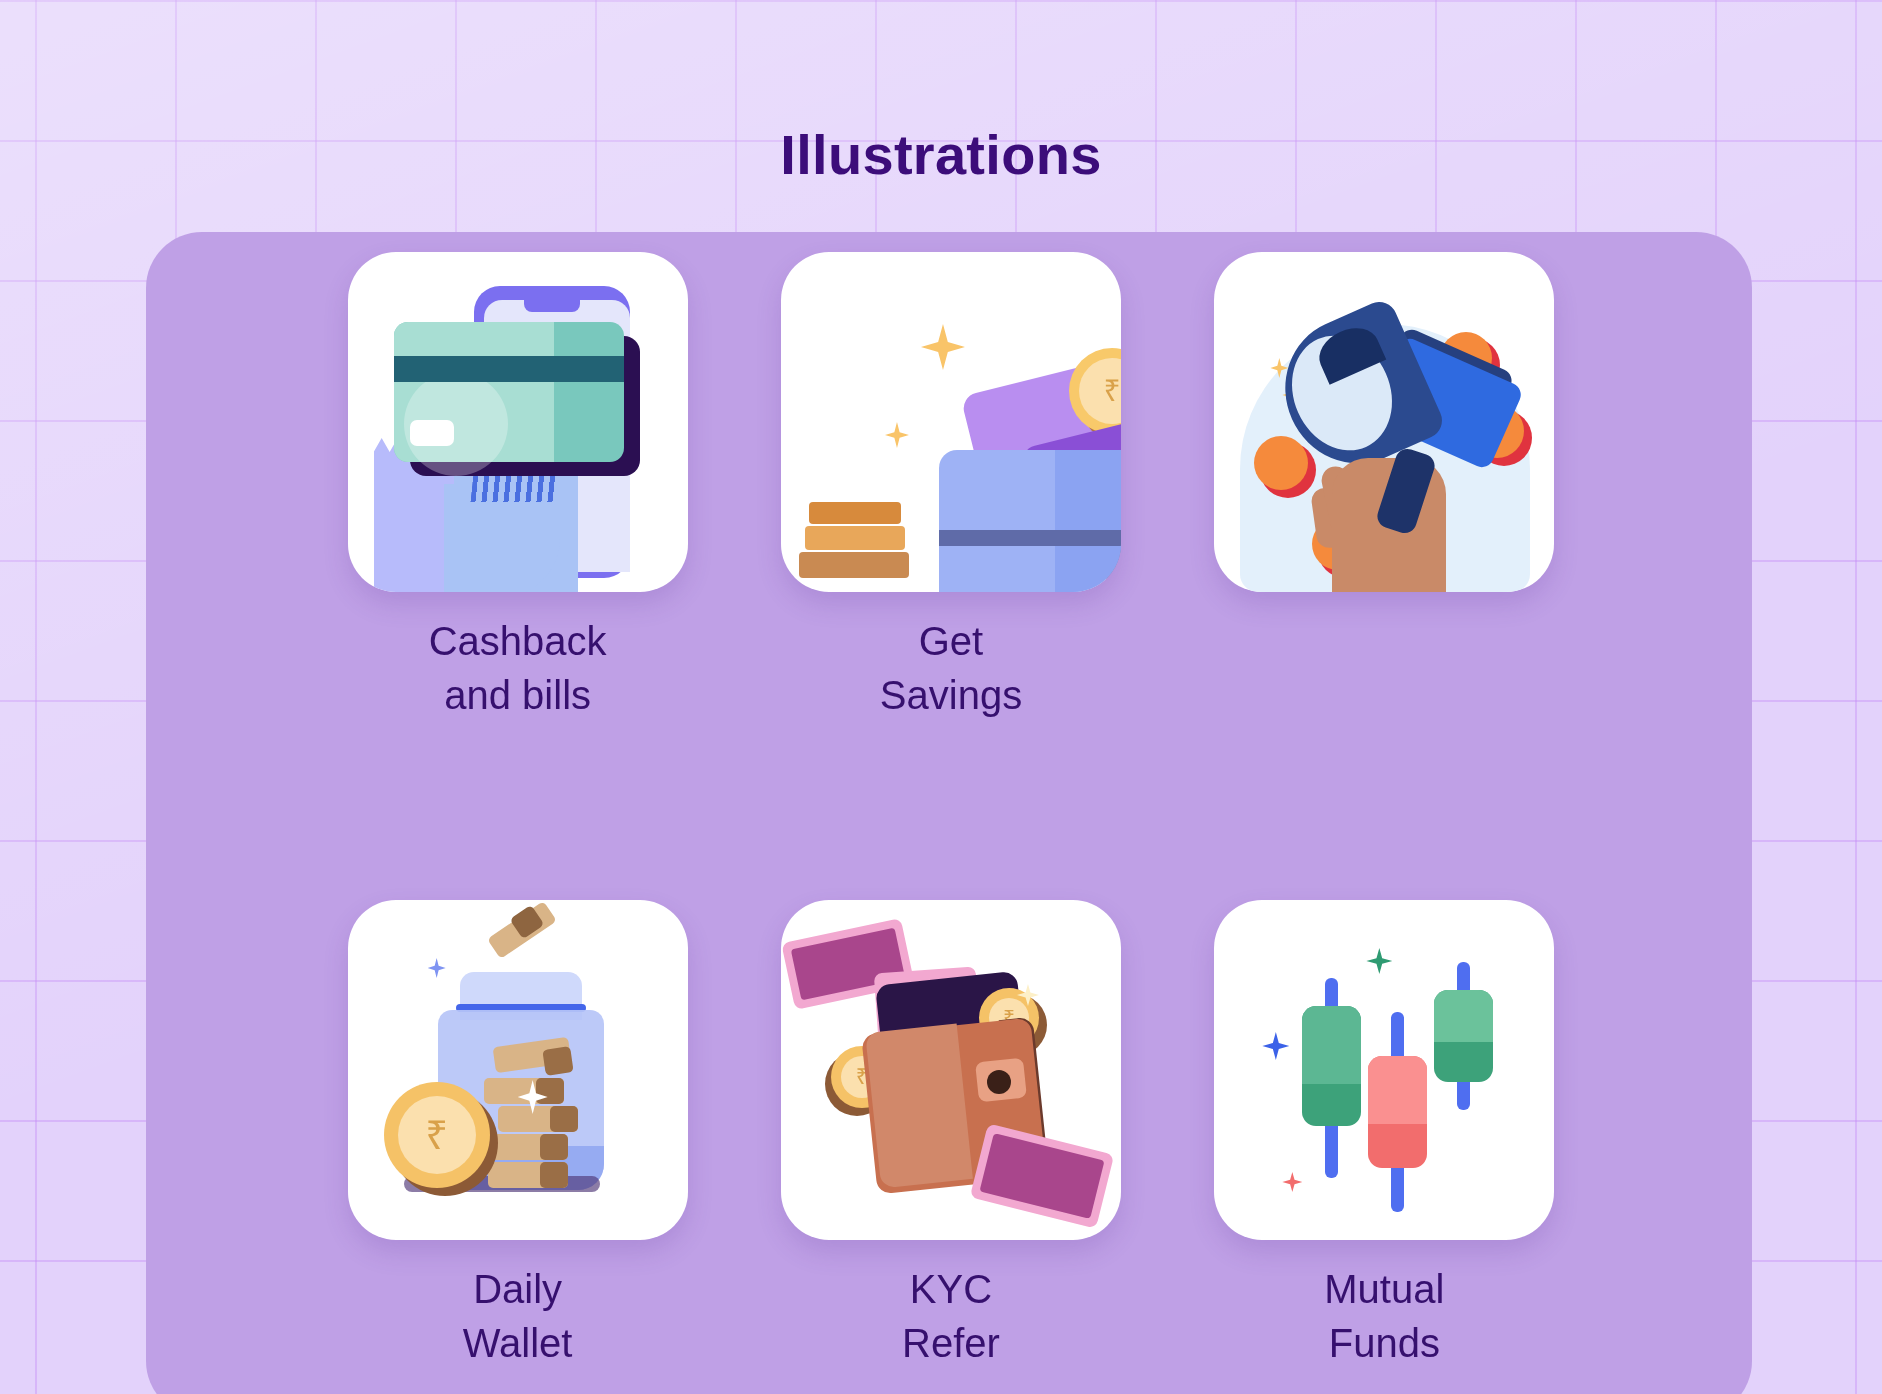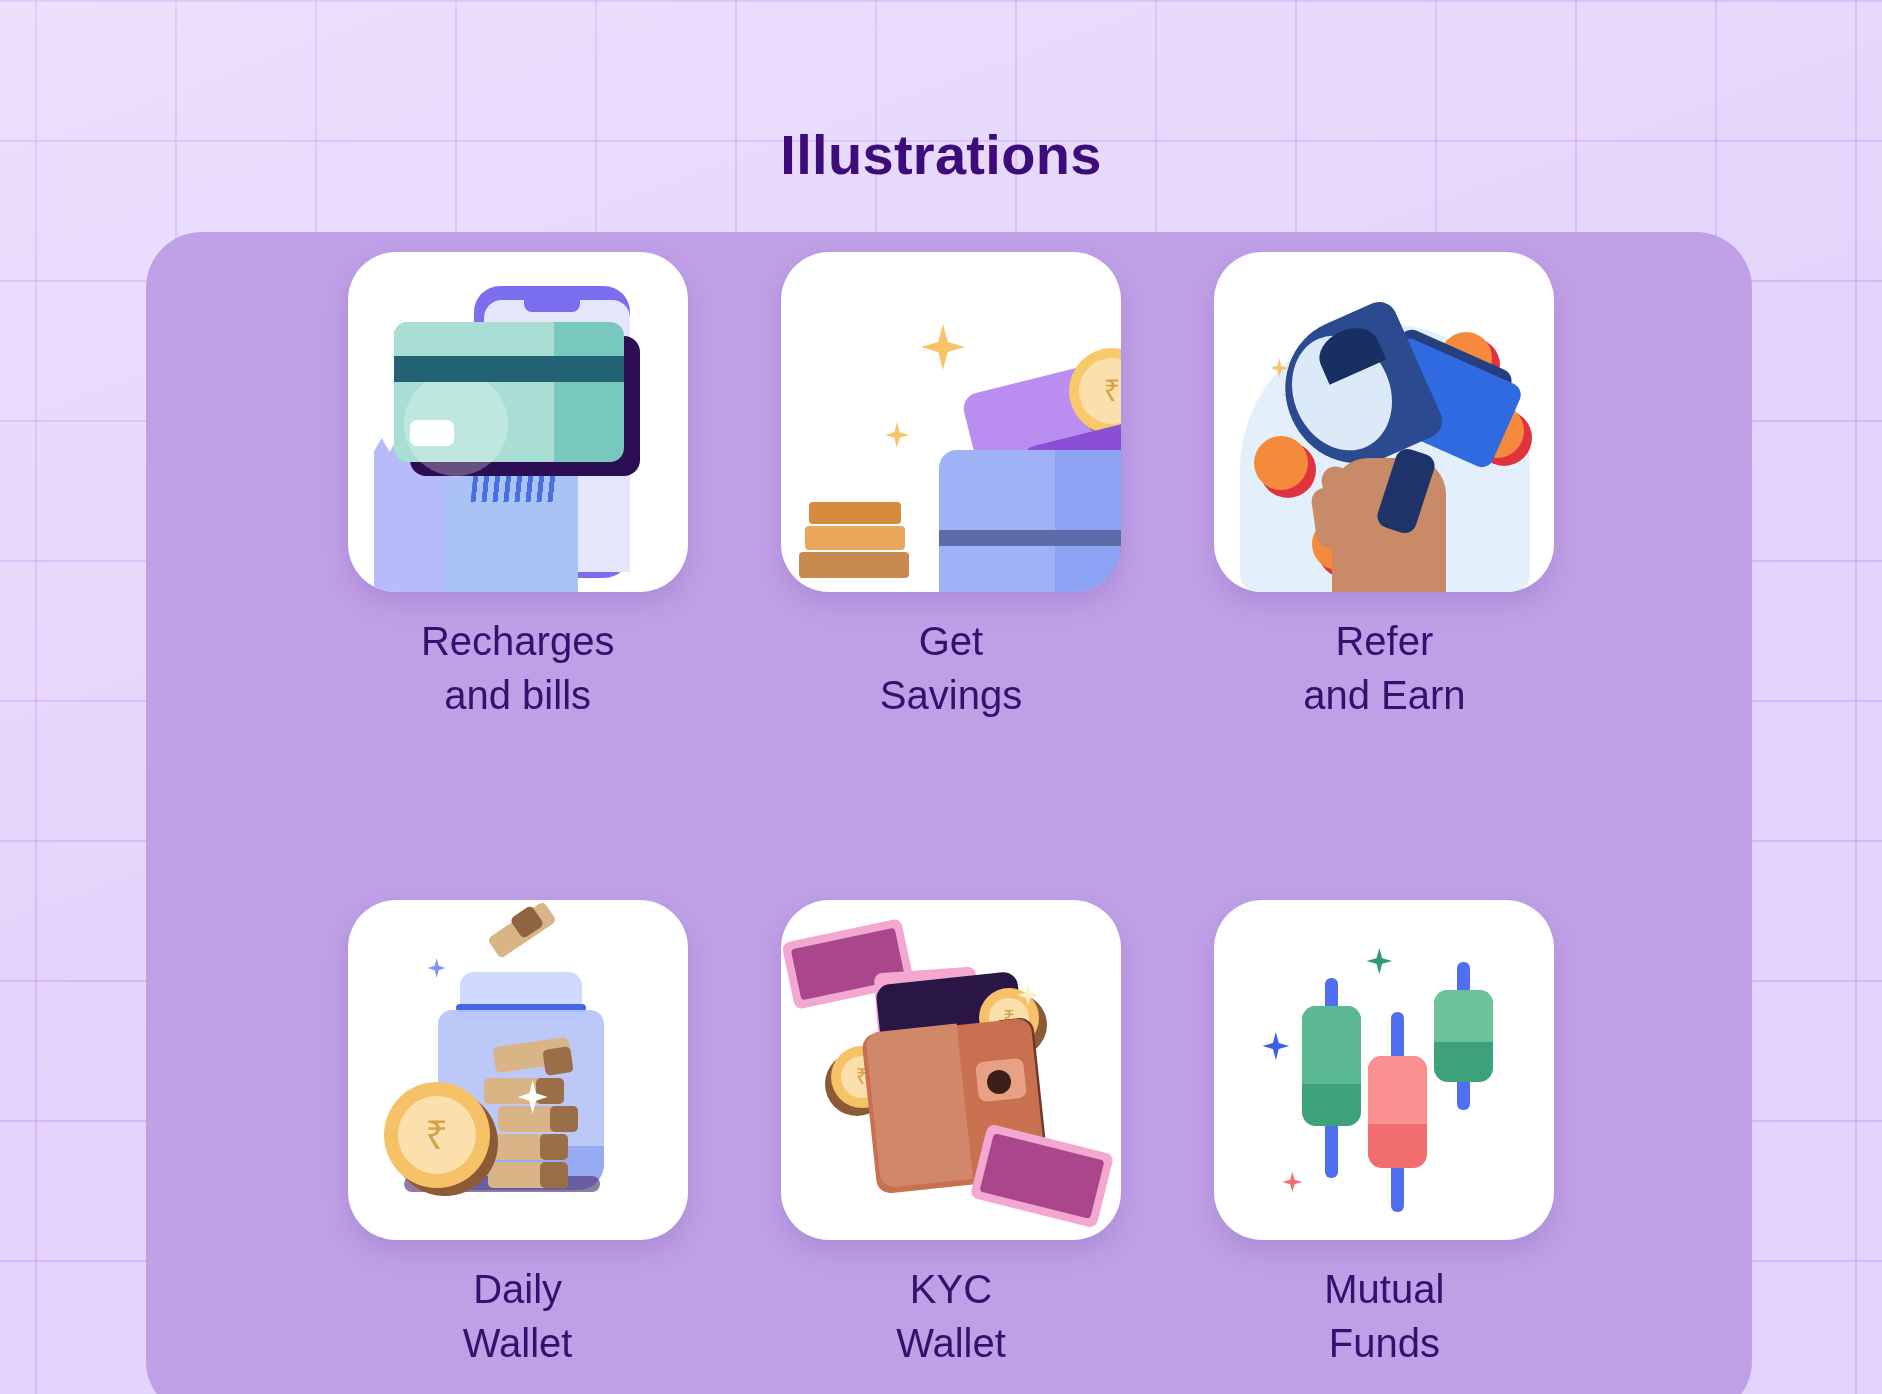--- a/index.html
+++ b/index.html
@@ -417,21 +417,21 @@
           <div class="receipt2-top"></div>
           <div class="barcode"></div>
           <div class="card-shadow-1"></div>
           <div class="card-front-1"></div>
           <div class="card-front-1-light"></div>
           <div class="card-circle-1"></div>
           <div class="card-stripe-1"></div>
           <div class="card-chip-1"></div>
         </div>
       </div>
-      <div class="tile-label">Recharges
+      <div class="tile-label">Cashback
 and bills</div>
     </div>
 
     <div class="tile">
       <div class="tile-card">
         <div class="art">
           <div class="sparkle cb-spark-big"></div>
           <div class="sparkle cb-spark-small"></div>
           <div class="cb-card-purple"></div>
           <div class="cb-card-line"></div>
@@ -470,22 +470,20 @@
           <div class="mega-body"></div>
           <div class="mega-cone"></div>
           <div class="mega-mouth"></div>
           <div class="mega-mouth-dark"></div>
           <div class="finger f2"></div>
           <div class="finger f1"></div>
           <div class="hand"></div>
           <div class="mega-handle"></div>
         </div>
       </div>
-      <div class="tile-label">Refer
-and Earn</div>
     </div>
 
     <div class="tile">
       <div class="tile-card">
         <div class="art">
           <div class="ds-spark dsp1"></div>
           <div class="ds-coin-top"></div>
           <div class="ds-coin-top-d"></div>
           <div class="jar-neck"></div>
           <div class="jar-lid"></div>
@@ -530,21 +528,21 @@
           <div class="wallet-edge"></div>
           <div class="wallet"></div>
           <div class="wallet-light"></div>
           <div class="wallet-clasp"></div>
           <div class="wallet-btn"></div>
           <div class="note n3"></div>
           <div class="note-in n3i"></div>
         </div>
       </div>
       <div class="tile-label">KYC
-Wallet</div>
+Refer</div>
     </div>
 
     <div class="tile">
       <div class="tile-card">
         <div class="art">
           <div class="mf-spark mfs1"></div>
           <div class="mf-spark mfs2"></div>
           <div class="mf-spark mfs3"></div>
           <div class="wick c1w"></div>
           <div class="candle c1"></div>

